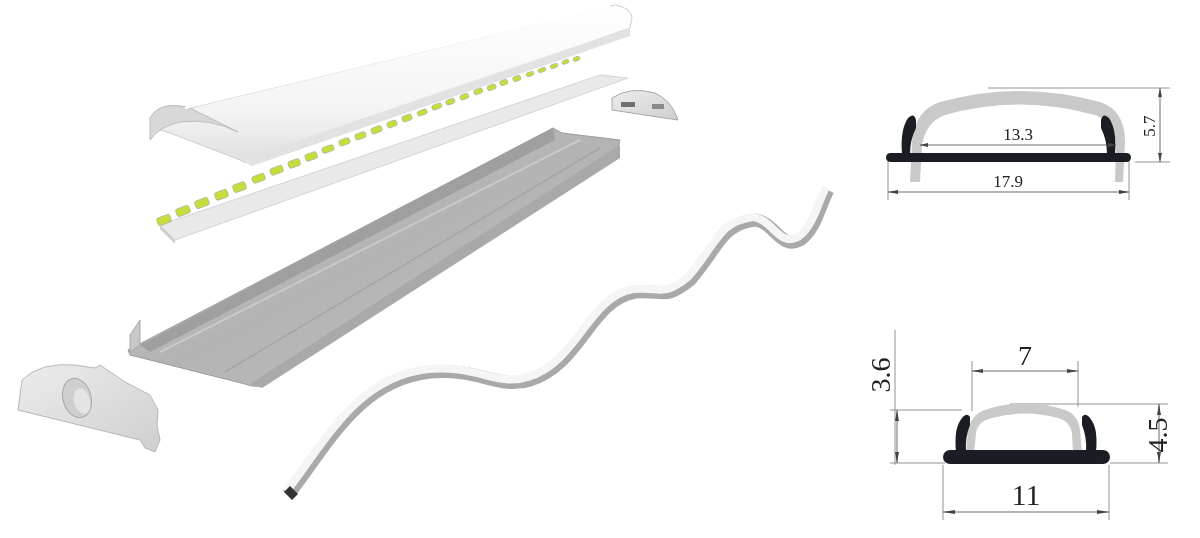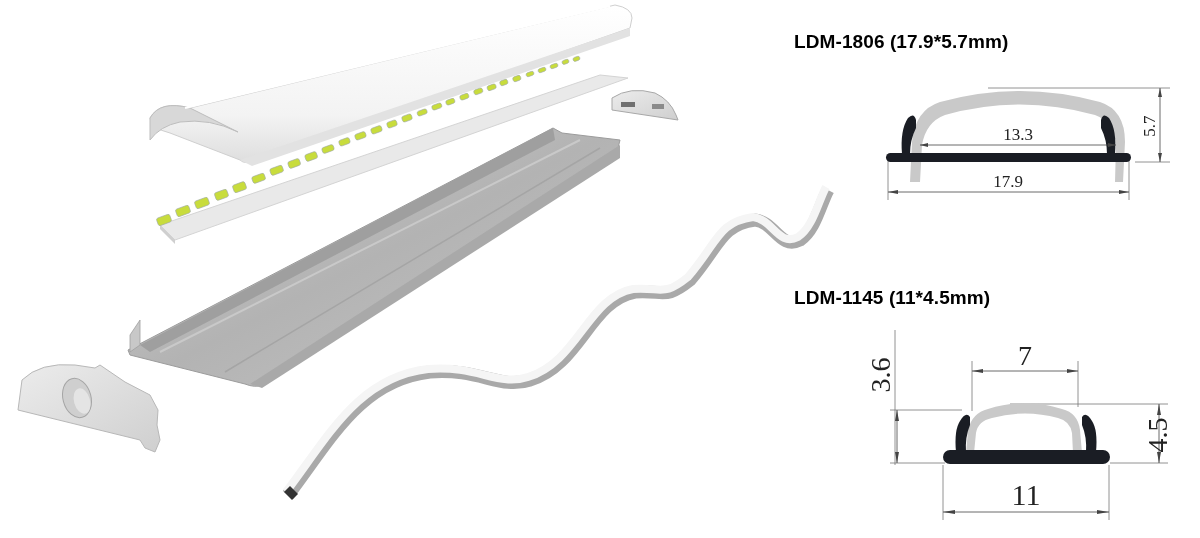--- a/index.html
+++ b/index.html
@@ -94,21 +94,20 @@
       <ellipse cx="82" cy="401" rx="8" ry="13" fill="#e4e4e4" transform="rotate(-15 82 401)"></ellipse>
     </g>
 
     <g>
       <path d="M288 495 C330 440 360 380 430 372 C480 368 500 390 530 380 C580 365 590 300 635 292 C665 290 665 300 690 280 C720 245 720 225 755 220 C775 222 780 250 800 240 C815 230 820 205 828 190" fill="none" stroke="#a9a9a9" stroke-width="13" stroke-linecap="butt"></path>
       <path d="M288 495 C330 440 360 380 430 372 C480 368 500 390 530 380 C580 365 590 300 635 292 C665 290 665 300 690 280 C720 245 720 225 755 220 C775 222 780 250 800 240 C815 230 820 205 828 190" fill="none" stroke="#f5f5f5" stroke-width="8" stroke-linecap="butt" transform="translate(-2,-3)"></path>
       <path d="M284 492 L292 500 L298 494 L290 486 Z" fill="#333"></path>
     </g>
   </svg>
 
-  <div class="title" style="left:794px;top:31px;">LDM-1806 (17.9*5.7mm)</div>
 
   <svg width="300" height="140" viewBox="0 0 300 140" style="position:absolute;left:880px;top:70px;">
 
     <line x1="8" y1="90" x2="8" y2="130" stroke="#777" stroke-width="0.8"></line>
     <line x1="249" y1="90" x2="249" y2="130" stroke="#777" stroke-width="0.8"></line>
     <line x1="108" y1="18" x2="290" y2="18" stroke="#777" stroke-width="0.8"></line>
     <line x1="255" y1="92" x2="290" y2="92" stroke="#777" stroke-width="0.8"></line>
 
     <path d="M30 112 L32 72 Q35 40 60 32 Q140 10 220 32 Q245 40 245 72 L243 112 L235 112 L236 75 Q234 52 215 45 Q140 24 65 45 Q46 52 42 75 L40 112 Z" fill="#c9c9c9"></path>
 
@@ -127,21 +126,20 @@
     <path d="M8 122 L18 120 L18 124 Z" fill="#444"></path>
     <path d="M249 122 L239 120 L239 124 Z" fill="#444"></path>
     <text class="dim" x="128" y="117" font-size="17" text-anchor="middle">17.9</text>
 
     <line x1="280" y1="18" x2="280" y2="92" stroke="#444" stroke-width="0.8"></line>
     <path d="M280 18 L278 27 L282 27 Z" fill="#444"></path>
     <path d="M280 92 L278 83 L282 83 Z" fill="#444"></path>
     <text class="dim" x="0" y="0" font-size="17" text-anchor="middle" transform="translate(275 56) rotate(-90)">5.7</text>
   </svg>
 
-  <div class="title" style="left:794px;top:287px;">LDM-1145 (11*4.5mm)</div>
 
   <svg width="320" height="200" viewBox="0 0 320 200" style="position:absolute;left:870px;top:325px;">
 
     <line x1="25" y1="5" x2="25" y2="140" stroke="#777" stroke-width="0.8"></line>
     <line x1="20" y1="85" x2="92" y2="85" stroke="#777" stroke-width="0.8"></line>
     <line x1="20" y1="138" x2="75" y2="138" stroke="#777" stroke-width="0.8"></line>
     <line x1="102" y1="36" x2="102" y2="86" stroke="#777" stroke-width="0.8"></line>
     <line x1="208" y1="36" x2="208" y2="82" stroke="#777" stroke-width="0.8"></line>
     <line x1="140" y1="79" x2="298" y2="79" stroke="#777" stroke-width="0.8"></line>
     <line x1="240" y1="138" x2="298" y2="138" stroke="#777" stroke-width="0.8"></line>

